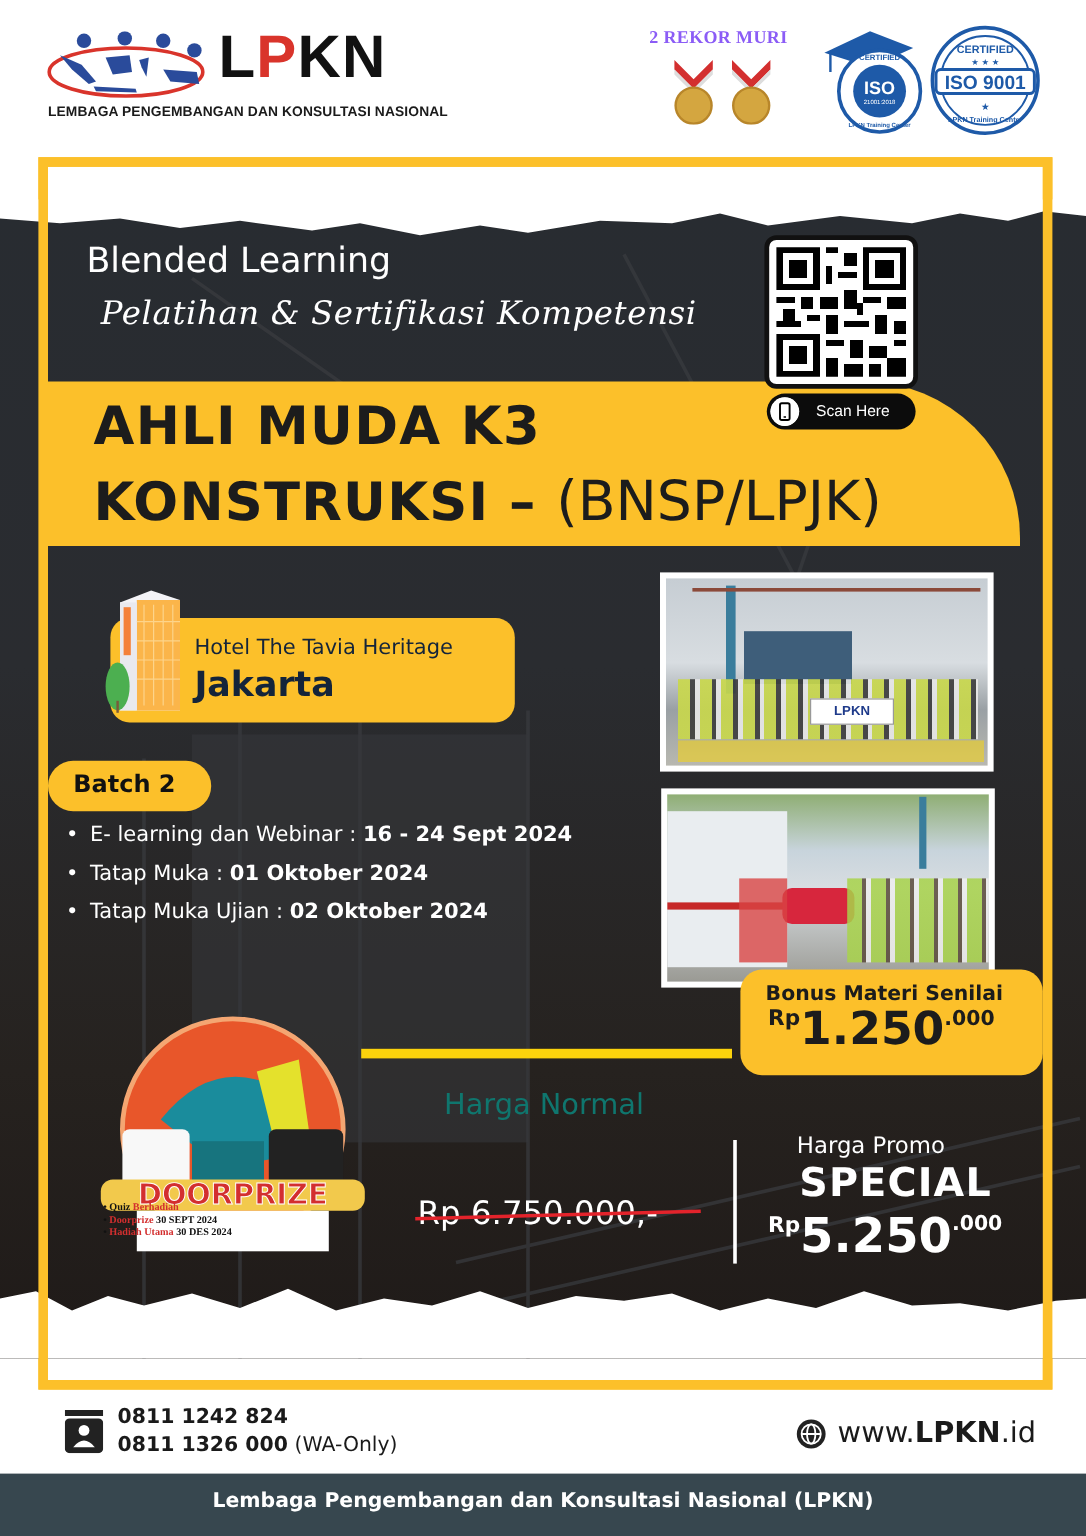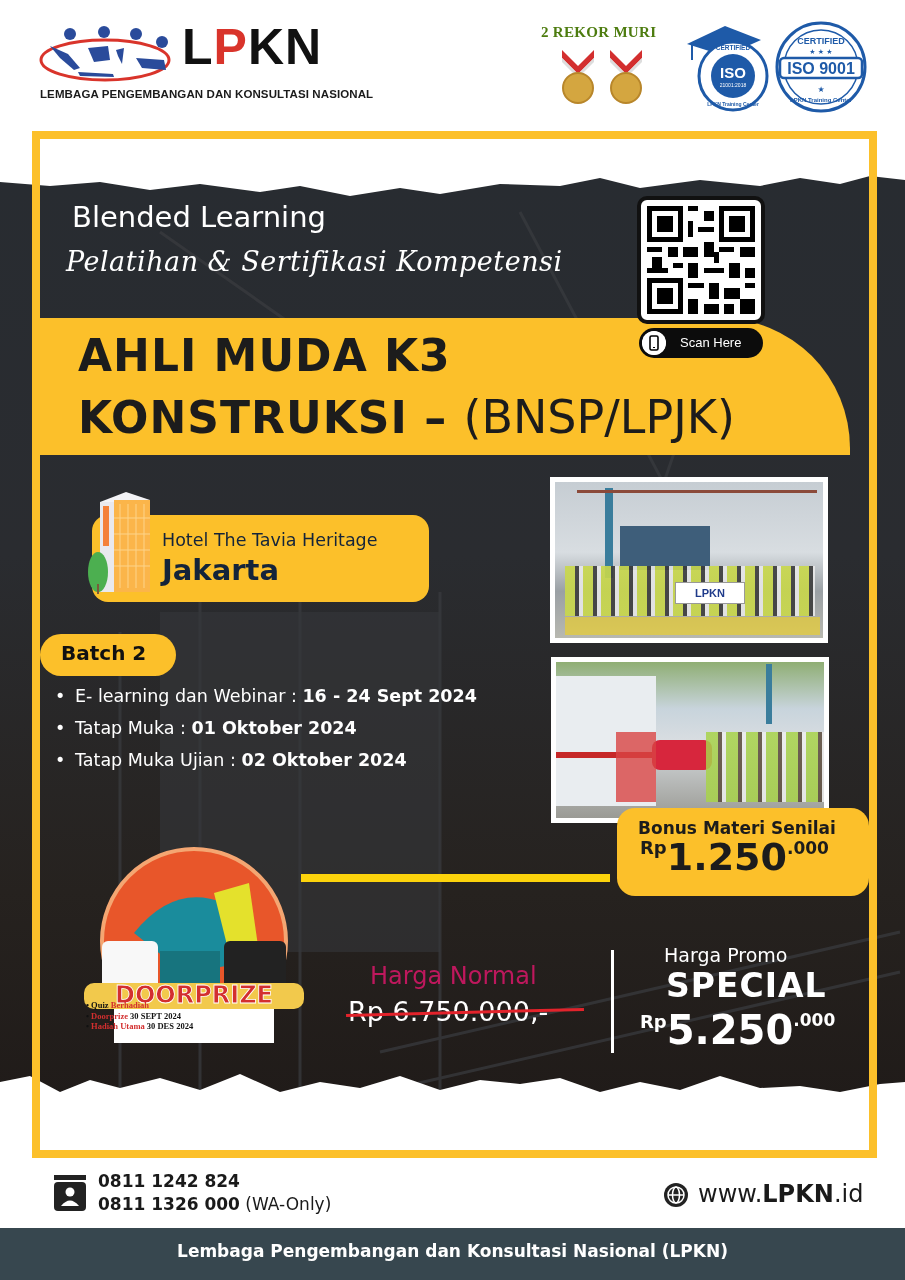--- a/index.html
+++ b/index.html
@@ -5,32 +5,32 @@
   * { box-sizing: border-box; margin: 0; padding: 0; }
   html, body { width: 905px; height: 1280px; background: #ffffff; overflow: hidden; }
   body { position: relative; font-family: "DejaVu Sans", sans-serif; color: #fff; }
   .abs { position: absolute; }
 
   
   .logo-map { left: 38px; top: 26px; width: 135px; height: 58px; }
   .logo-word { left: 182px; top: 22px; font-family: "Liberation Sans", sans-serif; font-weight: 700; font-size: 50px; letter-spacing: 1px; color: #111; line-height: 1; }
   .logo-word .p { color: #d9342b; }
   .logo-sub { left: 40px; top: 88px; font-family: "Liberation Sans", sans-serif; font-weight: 700; font-size: 11.5px; color: #1a1a1a; letter-spacing: 0.1px; }
-  .muri-title { left: 541px; top: 24px; font-family: "Liberation Serif", serif; font-size: 15px; color: #4d7c0f; font-weight: 700; letter-spacing: 0.3px; }
+  .muri-title { left: 541px; top: 24px; font-family: "Liberation Serif", serif; font-size: 15px; color: #8b5cf6; font-weight: 700; letter-spacing: 0.3px; }
   .medal { top: 48px; width: 36px; height: 56px; }
   .cert { top: 20px; }
 
   
   .frame { left: 32px; top: 131px; width: 845px; height: 1027px; border: 8px solid #fcc02a; background: #fff; }
   .dark { left: 0; top: 172px; width: 905px; height: 960px; background: linear-gradient(180deg, #282c31 0%, #2a2c30 40%, #26221f 75%, #1f1a18 100%); }
   .frame-inner-border { left: 32px; top: 131px; width: 845px; height: 1027px; border: 8px solid #fcc02a; pointer-events: none; }
 
   
   .bl { left: 72px; top: 200px; font-family: "DejaVu Sans", sans-serif; font-size: 29px; color: #fff; }
-  .script { left: 66px; top: 246px; font-family: "DejaVu Serif", serif; font-style: italic; font-size: 27px; color: #fff; letter-spacing: 0.5px; }
+  .script { left: 84px; top: 246px; font-family: "DejaVu Serif", serif; font-style: italic; font-size: 27px; color: #fff; letter-spacing: 0.5px; }
   .band { left: 40px; top: 318px; width: 810px; height: 137px; background: #fcc02a; border-top-right-radius: 130px 130px; }
   .title1, .title2 { left: 78px; font-family: "DejaVu Sans", sans-serif; font-weight: 700; font-size: 44px; color: #1c1c1c; letter-spacing: 1px; line-height: 1; }
   .title1 { top: 334px; }
   .title2 { top: 394px; }
   .title2 .light { font-weight: 400; font-size: 46px; letter-spacing: 0; }
 
   .qr-box { left: 637px; top: 196px; width: 128px; height: 128px; background: #fff; border: 4px solid #111; border-radius: 10px; padding: 6px; }
   .scan-pill { left: 639px; top: 328px; width: 124px; height: 30px; background: #0c0c0c; border-radius: 15px; }
   .scan-icon { left: 642px; top: 331px; width: 24px; height: 24px; border-radius: 50%; background: #fff; }
   .scan-text { left: 680px; top: 335px; font-family: "Liberation Sans", sans-serif; font-size: 13px; color: #fff; }
@@ -58,21 +58,21 @@
   .bonus { left: 617px; top: 808px; width: 252px; height: 88px; background: #fcc02a; border-radius: 18px; }
   .bonus-label { left: 638px; top: 818px; font-family: "DejaVu Sans", sans-serif; font-weight: 700; font-size: 17px; color: #1c1c1c; }
   .bonus-val { left: 640px; top: 838px; font-family: "DejaVu Sans", sans-serif; font-weight: 700; color: #1c1c1c; line-height: 1; }
   .bonus-val .rp { font-size: 18px; vertical-align: 16px; }
   .bonus-val .big { font-size: 38px; text-align: right; }
   .bonus-val .sup { font-size: 17px; vertical-align: 16px; }
 
   .yline { left: 301px; top: 874px; width: 309px; height: 8px; background: #fcd30c; }
 
   
-  .hn-label { left: 370px; top: 962px; font-family: "DejaVu Sans", sans-serif; font-size: 24px; color: #be185d; }
+  .hn-label { left: 370px; top: 906px; font-family: "DejaVu Sans", sans-serif; font-size: 24px; color: #0f766e; }
   .hn-val { left: 348px; top: 996px; font-family: "DejaVu Sans", sans-serif; font-size: 27px; color: #fff; position: absolute; }
   .hn-strike { left: 346px; top: 1011px; width: 238px; height: 3px; background: #e3232b; transform: rotate(-1.5deg); }
   .vdiv { left: 611px; top: 950px; width: 3px; height: 103px; background: #fff; }
   .hp-label { left: 664px; top: 944px; font-family: "DejaVu Sans", sans-serif; font-size: 19px; color: #fff; }
   .hp-special { left: 666px; top: 966px; font-family: "DejaVu Sans", sans-serif; font-weight: 700; font-size: 33px; color: #fff; letter-spacing: 1px; }
   .hp-val { left: 640px; top: 1010px; font-family: "DejaVu Sans", sans-serif; font-weight: 700; color: #fff; line-height: 1; }
   .hp-val .rp { font-size: 18px; vertical-align: 16px; }
   .hp-val .big { font-size: 40px; margin-top: 28px; }
   .hp-val .sup { font-size: 17px; vertical-align: 18px; }
 

